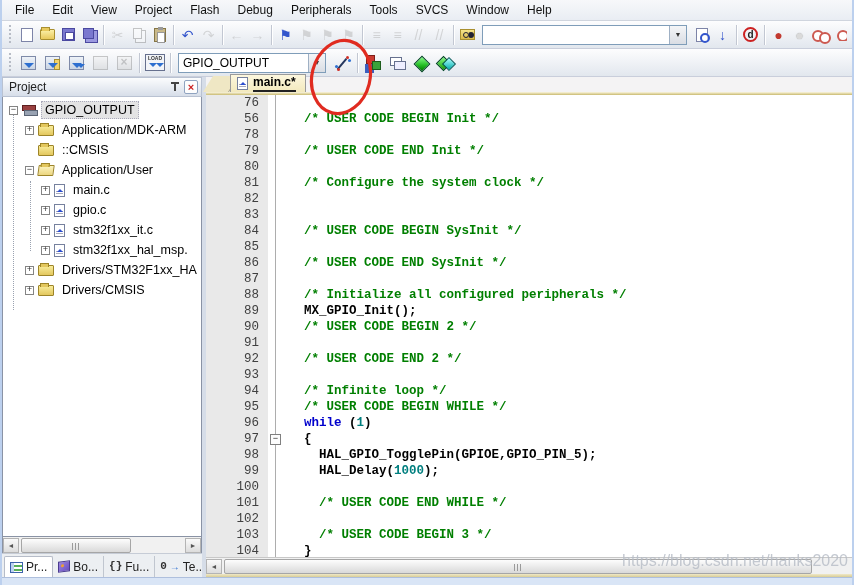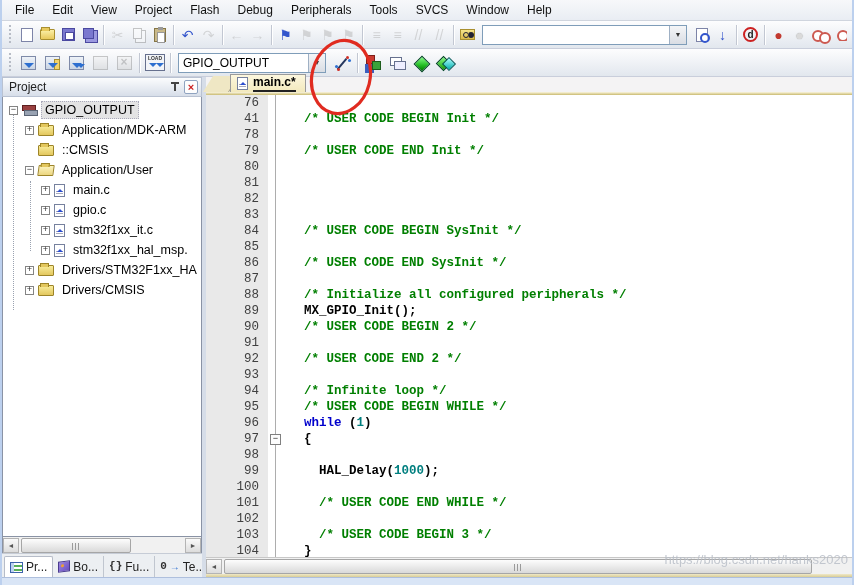--- a/index.html
+++ b/index.html
@@ -153,21 +153,21 @@
   .c-com { color:var(--com,#007f00);margin-top:28px; }
   .c-kw  { color:var(--kw,#0000cc); }
   .c-num { color:var(--num,#007f7f); }
   .esb { height:17px; background:#f1f1f1; border-top:1px solid #c8c8c8; display:flex; align-items:center; flex:none; }
   .ebottom { height:3px; background:linear-gradient(#efe8c8,#d8cd96); flex:none; }
 
   .bottomstrip { height:8px; background:#d9e5f6; border-top:1px solid #aebfdd; }
 
   
   .annotation { position:absolute; left:297px; top:37px; z-index:60; pointer-events:none; }
-  .watermark { position:absolute; right:4px; top:552px; z-index:55; font-size:13px; color:#b6bcc6; opacity:.8; pointer-events:none; }
+  .watermark { position:absolute; right:4px; top:552px; z-index:55; font-size:16px; color:#b6bcc6; opacity:.8; pointer-events:none; }
 </style>
 </head>
 <body>
 
 <div class="window">
 
   <div class="menubar" id="menubar">
       <span class="menu-item">File</span>
       <span class="menu-item">Edit</span>
       <span class="menu-item">View</span>
@@ -419,42 +419,42 @@
       <div class="tabbar">
         <span class="tabslant"></span>
         <span class="etab">
           <span class="cic t-file"></span>
           <span class="etab-label">main.c*</span>
         </span>
       </div>
       <div class="tabline"></div>
       <div class="code" id="code">
           <div class="cl"><span class="gut">76</span><span class="fold"></span><span class="ct"></span></div>
-          <div class="cl"><span class="gut">41</span><span class="fold"></span><span class="ct"><span class="c-com">  /* USER CODE BEGIN Init */</span></span></div>
+          <div class="cl"><span class="gut">56</span><span class="fold"></span><span class="ct"><span class="c-com">  /* USER CODE BEGIN Init */</span></span></div>
           <div class="cl"><span class="gut">78</span><span class="fold"></span><span class="ct"></span></div>
           <div class="cl"><span class="gut">79</span><span class="fold"></span><span class="ct"><span class="c-com">  /* USER CODE END Init */</span></span></div>
           <div class="cl"><span class="gut">80</span><span class="fold"></span><span class="ct"></span></div>
-          <div class="cl"><span class="gut">81</span><span class="fold"></span></div>
+          <div class="cl"><span class="gut">81</span><span class="fold"></span><span class="ct"><span class="c-com">  /* Configure the system clock */</span></span></div>
           <div class="cl"><span class="gut">82</span><span class="fold"></span></div>
           <div class="cl"><span class="gut">83</span><span class="fold"></span><span class="ct"></span></div>
           <div class="cl"><span class="gut">84</span><span class="fold"></span><span class="ct"><span class="c-com">  /* USER CODE BEGIN SysInit */</span></span></div>
           <div class="cl"><span class="gut">85</span><span class="fold"></span><span class="ct"></span></div>
           <div class="cl"><span class="gut">86</span><span class="fold"></span><span class="ct"><span class="c-com">  /* USER CODE END SysInit */</span></span></div>
           <div class="cl"><span class="gut">87</span><span class="fold"></span><span class="ct"></span></div>
           <div class="cl"><span class="gut">88</span><span class="fold"></span><span class="ct"><span class="c-com">  /* Initialize all configured peripherals */</span></span></div>
           <div class="cl"><span class="gut">89</span><span class="fold"></span><span class="ct"><span class="c-pln">  MX_GPIO_Init();</span></span></div>
           <div class="cl"><span class="gut">90</span><span class="fold"></span><span class="ct"><span class="c-com">  /* USER CODE BEGIN 2 */</span></span></div>
           <div class="cl"><span class="gut">91</span><span class="fold"></span><span class="ct"></span></div>
           <div class="cl"><span class="gut">92</span><span class="fold"></span><span class="ct"><span class="c-com">  /* USER CODE END 2 */</span></span></div>
           <div class="cl"><span class="gut">93</span><span class="fold"></span><span class="ct"></span></div>
           <div class="cl"><span class="gut">94</span><span class="fold"></span><span class="ct"><span class="c-com">  /* Infinite loop */</span></span></div>
           <div class="cl"><span class="gut">95</span><span class="fold"></span><span class="ct"><span class="c-com">  /* USER CODE BEGIN WHILE */</span></span></div>
           <div class="cl"><span class="gut">96</span><span class="fold"></span><span class="ct"><span class="c-pln">  </span><span class="c-kw">while</span><span class="c-pln"> (</span><span class="c-num">1</span><span class="c-pln">)</span></span></div>
           <div class="cl"><span class="gut">97</span><span class="fold"><span class="fold-box">−</span></span><span class="ct"><span class="c-pln">  {</span></span></div>
-          <div class="cl"><span class="gut">98</span><span class="fold"></span></div>
+          <div class="cl"><span class="gut">98</span><span class="fold"></span><span class="ct"><span class="c-pln">    HAL_GPIO_TogglePin(GPIOE,GPIO_PIN_5);</span></span></div>
           <div class="cl"><span class="gut">99</span><span class="fold"></span><span class="ct"><span class="c-pln">    HAL_Delay(</span><span class="c-num">1000</span><span class="c-pln">);</span></span></div>
           <div class="cl"><span class="gut">100</span><span class="fold"></span><span class="ct"></span></div>
           <div class="cl"><span class="gut">101</span><span class="fold"></span><span class="ct"><span class="c-com">    /* USER CODE END WHILE */</span></span></div>
           <div class="cl"><span class="gut">102</span><span class="fold"></span><span class="ct"></span></div>
           <div class="cl"><span class="gut">103</span><span class="fold"></span><span class="ct"><span class="c-com">    /* USER CODE BEGIN 3 */</span></span></div>
           <div class="cl"><span class="gut">104</span><span class="fold"></span><span class="ct"><span class="c-pln">  }</span></span></div>
         </div>
       <div class="esb">
         <span class="sb-btn">◄</span>
         <span class="sb-track">

